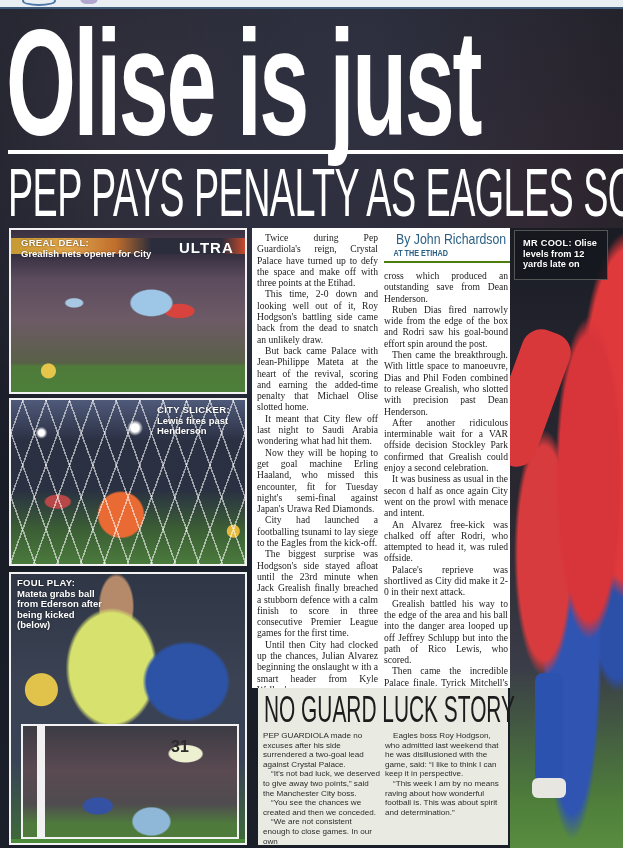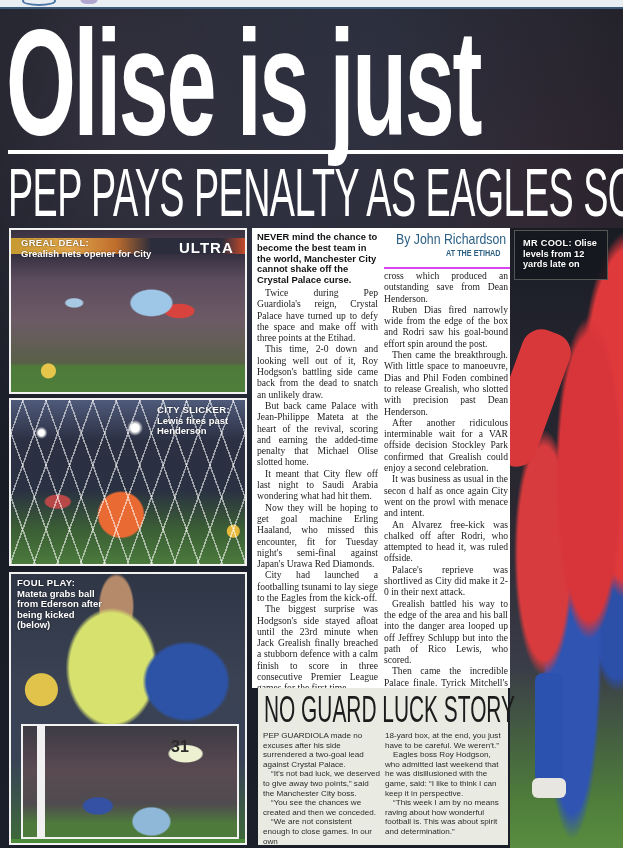--- a/index.html
+++ b/index.html
@@ -132,22 +132,22 @@
   .col { position: absolute; font-family: "Liberation Serif", serif; color: #222; font-size: 9.6px; line-height: 11.3px; text-align: justify; }
   .col p { margin: 0; text-indent: 8px; }
   .col-1 { left: 5px; top: 4px; width: 121px; }
   .col-2 { left: 132px; top: 42px; width: 124px; }
   .standfirst {
     font-family: "Liberation Sans", sans-serif; font-weight: bold; font-size: 9.4px;
     line-height: 10.8px; color: #111; text-indent: 0 !important; text-align: left;
     margin-bottom: 1px !important;
   }
   .byline {
-    position: absolute; left: 132px; top: 2px; width: 126px; text-align: right;
-    border-bottom: 2px solid #d946ef; padding-bottom: 9px;
+    position: absolute; left: 132px; top: 2px; width: 126px; text-align: left;
+    border-bottom: 2px solid #4d7c0f; padding-bottom: 3px;
   }
   .byline .name {
     font-family: "Liberation Sans", sans-serif; color: #2b5f84; font-size: 15px;
     line-height: 17px; display: inline-block; transform: scaleX(0.82); transform-origin: center;
     white-space: nowrap;
   }
   .byline .loc {
     font-family: "Liberation Sans", sans-serif; color: #2b5f84; font-weight: bold;
     font-size: 8.5px; line-height: 10px; transform: scaleX(0.85); display: block;
   }
@@ -257,21 +257,20 @@
     <span class="lead">MR COOL:</span>
     <span>Olise levels from 12 yards late on</span>
   </div>
 
   <div class="article">
     <div class="byline">
       <span class="name">By John Richardson</span>
       <span class="loc">AT THE ETIHAD</span>
     </div>
     <div class="col col-1">
-      <p class="standfirst">NEVER mind the chance to become the best team in the world, Manchester City cannot shake off the Crystal Palace curse.</p>
       <p>Twice during Pep Guardiola's reign, Crystal Palace have turned up to defy the space and make off with three points at the Etihad.</p>
       <p>This time, 2-0 down and looking well out of it, Roy Hodgson's battling side came back from the dead to snatch an unlikely draw.</p>
       <p>But back came Palace with Jean-Philippe Mateta at the heart of the revival, scoring and earning the added-time penalty that Michael Olise slotted home.</p>
       <p>It meant that City flew off last night to Saudi Arabia wondering what had hit them.</p>
       <p>Now they will be hoping to get goal machine Erling Haaland, who missed this encounter, fit for Tuesday night's semi-final against Japan's Urawa Red Diamonds.</p>
       <p>City had launched a footballing tsunami to lay siege to the Eagles from the kick-off.</p>
       <p>The biggest surprise was Hodgson's side stayed afloat until the 23rd minute when Jack Grealish finally breached a stubborn defence with a calm finish to score in three consecutive Premier League games for the first time.</p>
       <p>Until then City had clocked up the chances, Julian Alvarez beginning the onslaught w ith a smart header from Kyle Walker's</p>
     </div>
     <div class="col col-2">
@@ -290,20 +289,19 @@
 
   <div class="sidebar-box">
     <div class="sidebar-title">NO GUARD LUCK STORY</div>
     <div class="sidebar-col sc-1">
       <p>PEP GUARDIOLA made no excuses after his side surrendered a two-goal lead against Crystal Palace.</p>
       <p class="ind">“It's not bad luck, we deserved to give away two points,” said the Manchester City boss.</p>
       <p class="ind">“You see the chances we created and then we conceded.</p>
       <p class="ind">“We are not consistent enough to close games. In our own</p>
     </div>
     <div class="sidebar-col sc-2">
-      <p>18-yard box, at the end, you just have to be careful. We weren't.”</p>
       <p class="ind">Eagles boss Roy Hodgson, who admitted last weekend that he was disillusioned with the game, said: “I like to think I can keep it in perspective.</p>
       <p class="ind">“This week I am by no means raving about how wonderful football is. This was about spirit and determination.”</p>
     </div>
   </div>
 
   <div class="bottom-rule"></div>
 </div>
 
 </body></html>

